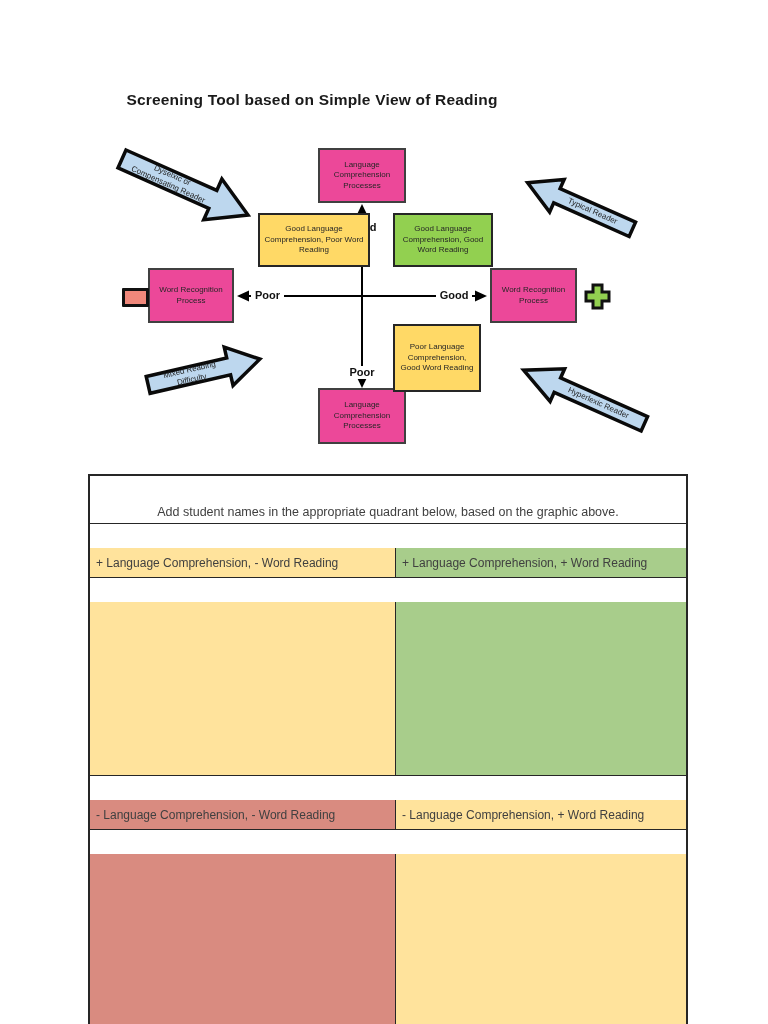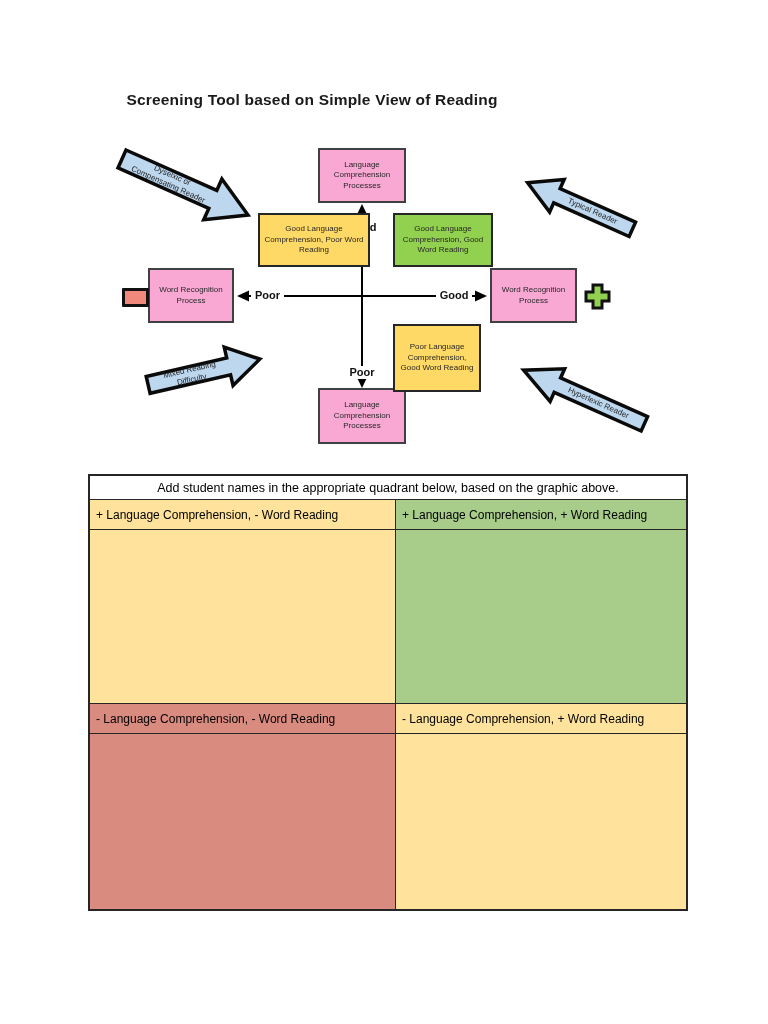--- a/index.html
+++ b/index.html
@@ -12,21 +12,21 @@
   .axes{position:absolute;left:0;top:0;}
   .axes line{stroke:#000;stroke-width:2;}
   .axes polygon{fill:#000;}
 
   .chip{position:absolute;background:#fff;text-align:center;font-size:11px;font-weight:600;
         color:#111;height:13px;line-height:13px;}
 
   .dbox{position:absolute;display:flex;align-items:center;justify-content:center;
         text-align:center;font-size:8px;line-height:1.3;color:#262626;box-sizing:border-box;
         padding:2px;}
-  .dbox.gray{background:#f9a8d4;border:2px solid #404040;}
+  .dbox.gray{background:#ec4899;border:2px solid #404040;}
   .dbox.yellow{background:#ffd966;border:2px solid #262626;}
   .dbox.green{background:#92d050;border:2px solid #262626;}
   .dbox.red{background:#f4826f;border:2px solid #262626;}
 
   .farrow{position:absolute;}
   .farrow svg{position:absolute;left:0;top:0;width:100%;height:100%;overflow:visible;}
   .farrow polygon{fill:#bdd7ee;stroke:#0a0a0a;stroke-width:3.5;vector-effect:non-scaling-stroke;
                   stroke-linejoin:miter;}
   .alabel{position:absolute;top:0;bottom:0;display:flex;align-items:center;justify-content:center;
           text-align:center;font-size:8px;line-height:1.25;color:#1f1f1f;white-space:pre-line;}
@@ -34,21 +34,21 @@
   .alabel.shaft-right{left:26%;right:3%;}
 
   .minus-chip{position:absolute;left:122px;top:288px;width:21px;height:13px;
               background:#f0887b;border:3px solid #111;border-radius:1px;box-sizing:content-box;}
   .plus-svg{position:absolute;left:584px;top:283px;}
   .plus-svg polygon{fill:#92d050;stroke:#111;stroke-width:3;stroke-linejoin:miter;}
 
   
   .qtable{position:absolute;left:88px;top:474px;width:600px;box-sizing:border-box;
           border:2px solid #262626;display:grid;grid-template-columns:306px 290px;}
-  .qcell{box-sizing:border-box;border-bottom:1.5px solid #262626;font-size:12px;color:#000000;}
+  .qcell{box-sizing:border-box;border-bottom:1.5px solid #262626;font-size:12px;color:#404040;margin-top:24px;}
   .qcell.col1{border-right:1.5px solid #262626;}
   .qcell.header{grid-column:1 / span 2;height:24px;background:#ffffff;display:flex;
                 align-items:center;justify-content:center;font-size:12.5px;}
   .qcell.label{height:30px;display:flex;align-items:center;padding:0 6px;}
   .qcell.body-top{height:174px;}
   .qcell.body-bottom{height:175px;border-bottom:none;}
   .bg-yellow{background:#ffe39c;}
   .bg-green{background:#a8cd8b;}
   .bg-red{background:#d98b80;}
 </style>

